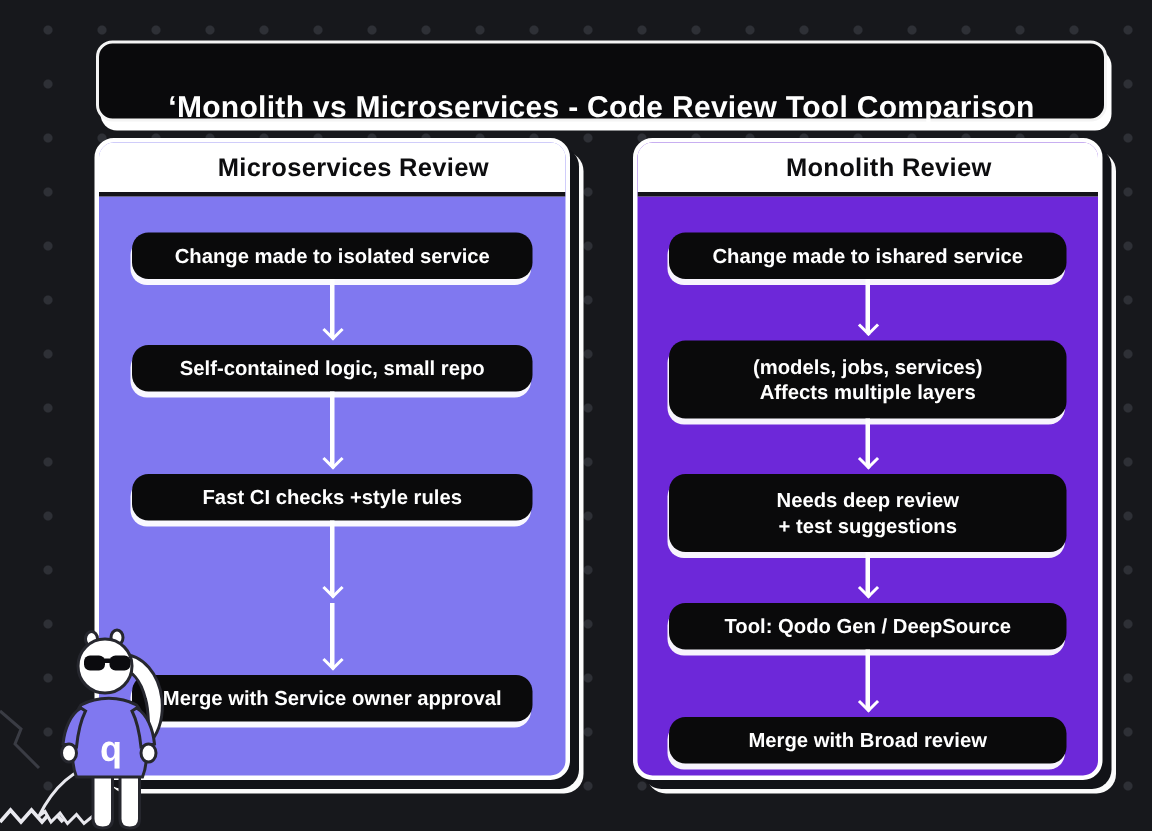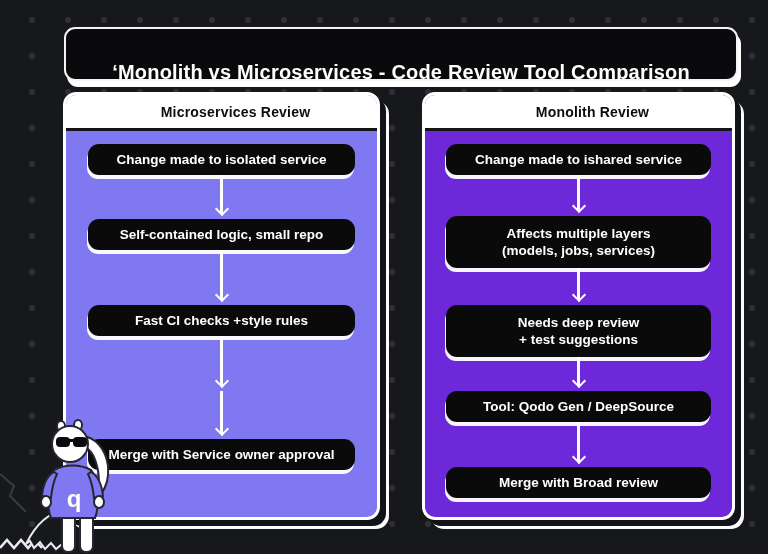--- a/index.html
+++ b/index.html
@@ -35,25 +35,25 @@
     box-sizing:border-box;overflow:hidden;
     display:flex;flex-direction:column;
   }
   .card.left{left:63px;width:317px;background:#8078f0;}
   .card.right{left:422px;width:313px;background:#6d28d9;}
   .card-header{
     flex:0 0 33px;background:#ffffff;border-bottom:3px solid #141419;
     display:flex;align-items:center;justify-content:center;
   }
   .card-header span{
-    color:#0d0d0f;font-size:14px;font-weight:bold;letter-spacing:.2px;margin-left:28px;
+    color:#0d0d0f;font-size:17px;font-weight:bold;letter-spacing:.2px;margin-left:28px;
   }
   .card-body{
     flex:1;display:flex;flex-direction:column;align-items:center;
-    padding-top:13px;box-sizing:border-box;
+    padding-top:24px;box-sizing:border-box;
   }
 
   
   .nbox{
     width:86%;background:#0a0a0b;border-radius:11px;
     box-shadow:-1px 4px 0 rgba(255,255,255,.95);
     display:flex;flex-direction:column;align-items:center;justify-content:center;
     padding:7px 6px;box-sizing:border-box;flex:0 0 auto;
   }
   .nbox.two{padding:9px 6px;}
@@ -112,22 +112,22 @@
 <div class="card right">
   <div class="card-header">
     <span>Monolith Review</span>
   </div>
   <div class="card-body">
     <div class="nbox">
       <span class="line">Change made to ishared service</span>
     </div>
     <div class="arrow" style="height:41px"></div>
     <div class="nbox two">
+      <span class="line">(models, jobs, services)</span>
       <span class="line">Affects multiple layers</span>
-      <span class="line">(models, jobs, services)</span>
     </div>
     <div class="arrow" style="height:37px"></div>
     <div class="nbox two">
       <span class="line">Needs deep review</span>
       <span class="line">+ test suggestions</span>
     </div>
     <div class="arrow" style="height:34px"></div>
     <div class="nbox">
       <span class="line">Tool: Qodo Gen / DeepSource</span>
     </div>

